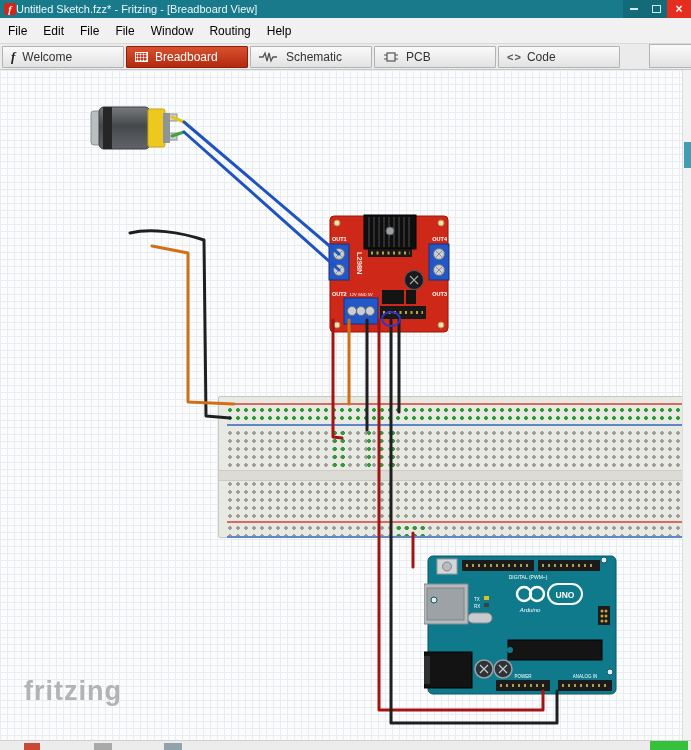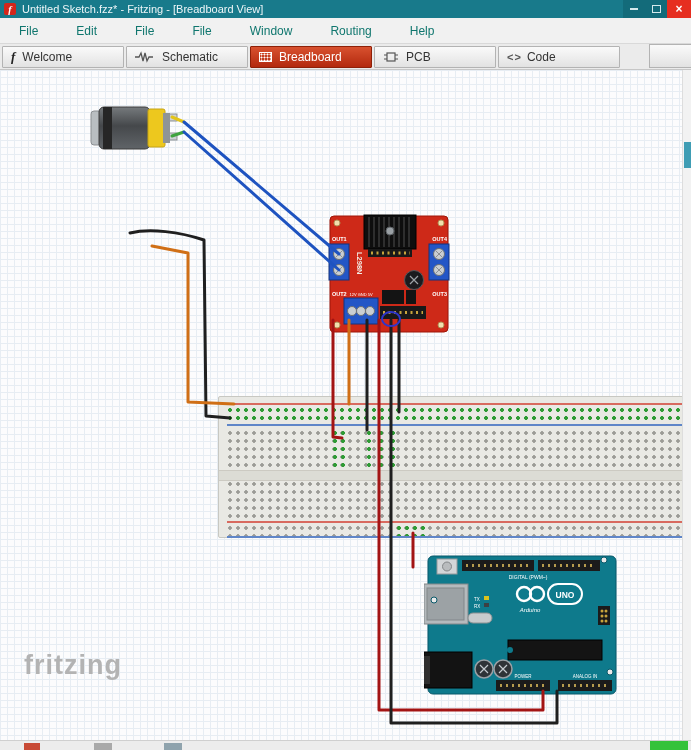--- a/index.html
+++ b/index.html
@@ -3,51 +3,51 @@
 <meta charset="utf-8">
 <style>
   html,body{margin:0;padding:0;background:#888;}
   .window{position:relative;width:691px;height:750px;background:#fff;overflow:hidden;
           font-family:"Liberation Sans",sans-serif;}
   
   .titlebar{position:absolute;top:0;left:0;right:0;height:18px;background:#187a8b;
             display:flex;align-items:center;padding-left:4px;box-sizing:border-box;}
   .app-icon{width:12px;height:12px;background:#d3261a;color:#fff;border-radius:2px;flex:0 0 auto;
             font:italic bold 10px "Liberation Serif",serif;display:flex;align-items:center;justify-content:center;}
-  .title-text{color:#eef6f8;font-size:11px;margin-left:6px;flex:1;white-space:nowrap;overflow:hidden;}
+  .title-text{color:#eef6f8;font-size:11px;flex:1;white-space:nowrap;overflow:hidden;}
   .win-controls{display:flex;height:100%;flex:0 0 auto;}
   .win-btn{width:22px;height:100%;display:flex;align-items:center;justify-content:center;background:#136b7a;}
   .win-btn .bar{width:8px;height:2px;background:#d5e9ec;}
   .win-btn .box{width:7px;height:6px;border:1.5px solid #d5e9ec;}
   .win-btn.close{width:24px;background:#e62e20;color:#fff;font-size:12px;font-weight:bold;}
   
   .menubar{position:absolute;top:18px;left:0;right:0;height:26px;background:#f1f1f1;
            border-bottom:1px solid #d9d9d9;display:flex;align-items:center;box-sizing:border-box;}
-  .menu-item{padding:0 19px;font-size:12px;color:#0f766e;}
+  .menu-item{padding:0 8px;font-size:12px;color:#000000;}
   
   .tabbar{position:absolute;top:44px;left:0;right:0;height:26px;background:#ebebeb;
           border-bottom:1px solid #c6c6c6;display:flex;align-items:flex-end;gap:2px;
           padding-left:2px;box-sizing:border-box;}
   .tab{width:122px;height:22px;margin-bottom:1px;border:1px solid #b3b3b3;border-radius:1px;
        background:linear-gradient(#fafafa,#e2e2e2);display:flex;align-items:center;gap:7px;
        padding:0 8px;box-sizing:border-box;font-size:12px;color:#333;}
   .tab.active{background:linear-gradient(#d8512f,#b3290e);border-color:#8e2008;color:#fff;}
   .ticon-f{font:italic bold 13px "Liberation Serif",serif;color:#222;}
   .ticon-bb{width:13px;height:10px;border:1px solid #fff;box-sizing:border-box;
             background-image:radial-gradient(circle,#fff 0.8px,rgba(0,0,0,0) 1.2px);background-size:3px 3px;}
   .ticon-code{font-weight:bold;font-size:11px;color:#555;letter-spacing:-1px;}
   .tab-stub{margin-left:auto;width:41px;height:22px;margin-bottom:1px;border:1px solid #b3b3b3;border-right:none;
             background:linear-gradient(#fafafa,#e2e2e2);}
   
   .canvas{position:absolute;top:70px;left:0;width:691px;height:670px;background-color:#fcfcfd;
           background-image:linear-gradient(#e7edf3 1px,rgba(0,0,0,0) 1px),
                            linear-gradient(90deg,#e7edf3 1px,rgba(0,0,0,0) 1px);
           background-size:7px 7px;overflow:hidden;}
   .comp{position:absolute;}
-  .watermark{position:absolute;left:24px;top:580px;font-size:27px;font-weight:bold;color:#b3b3b3;letter-spacing:1px;}
+  .watermark{position:absolute;left:24px;top:606px;font-size:27px;font-weight:bold;color:#b3b3b3;letter-spacing:1px;}
   
   .bb{position:absolute;left:218px;top:326px;width:473px;height:142px;background:#e9e9e4;
       border:1px solid #c8c8c2;border-radius:2px;box-sizing:border-box;}
   .bb-line{position:absolute;left:8px;right:3px;height:2px;}
   .bb-line.red{background:#d86a5f;}
   .bb-line.blue{background:#5f86c8;}
   .bb-holes{position:absolute;left:7px;right:3px;}
   .holes-gray{background-image:radial-gradient(circle,#9b9b96 1.5px,rgba(0,0,0,0) 2.1px);background-size:8px 8px;}
   .holes-green{background-image:radial-gradient(circle,#2f9b35 1.6px,rgba(0,0,0,0) 2.2px);background-size:8px 8px;}
   .bb-col{position:absolute;width:8px;}
@@ -91,29 +91,29 @@
     <span class="menu-item">Window</span>
     <span class="menu-item">Routing</span>
     <span class="menu-item">Help</span>
   </div>
 
   <div class="tabbar">
     <div class="tab">
       <span class="ticon-f">f</span>
       <span>Welcome</span>
     </div>
+    <div class="tab active">
+      <span class="ticon-bb"></span>
+      <span>Breadboard</span>
+    </div>
     <div class="tab">
       <svg width="20" height="12" viewBox="0 0 20 12">
         <path d="M0,6 h4 l2,-4 2,8 2,-8 2,8 2,-4 h4" fill="none" stroke="#555" stroke-width="1.3"></path>
       </svg>
       <span>Schematic</span>
-    </div>
-    <div class="tab active">
-      <span class="ticon-bb"></span>
-      <span>Breadboard</span>
     </div>
     <div class="tab">
       <svg width="16" height="12" viewBox="0 0 16 12">
         <rect x="4" y="2" width="8" height="8" fill="none" stroke="#555" stroke-width="1.2"></rect>
         <path d="M1,4 h3 M1,8 h3 M12,4 h3 M12,8 h3" stroke="#555" stroke-width="1.2"></path>
       </svg>
       <span>PCB</span>
     </div>
     <div class="tab">
       <span class="ticon-code">&lt; &gt;</span>

